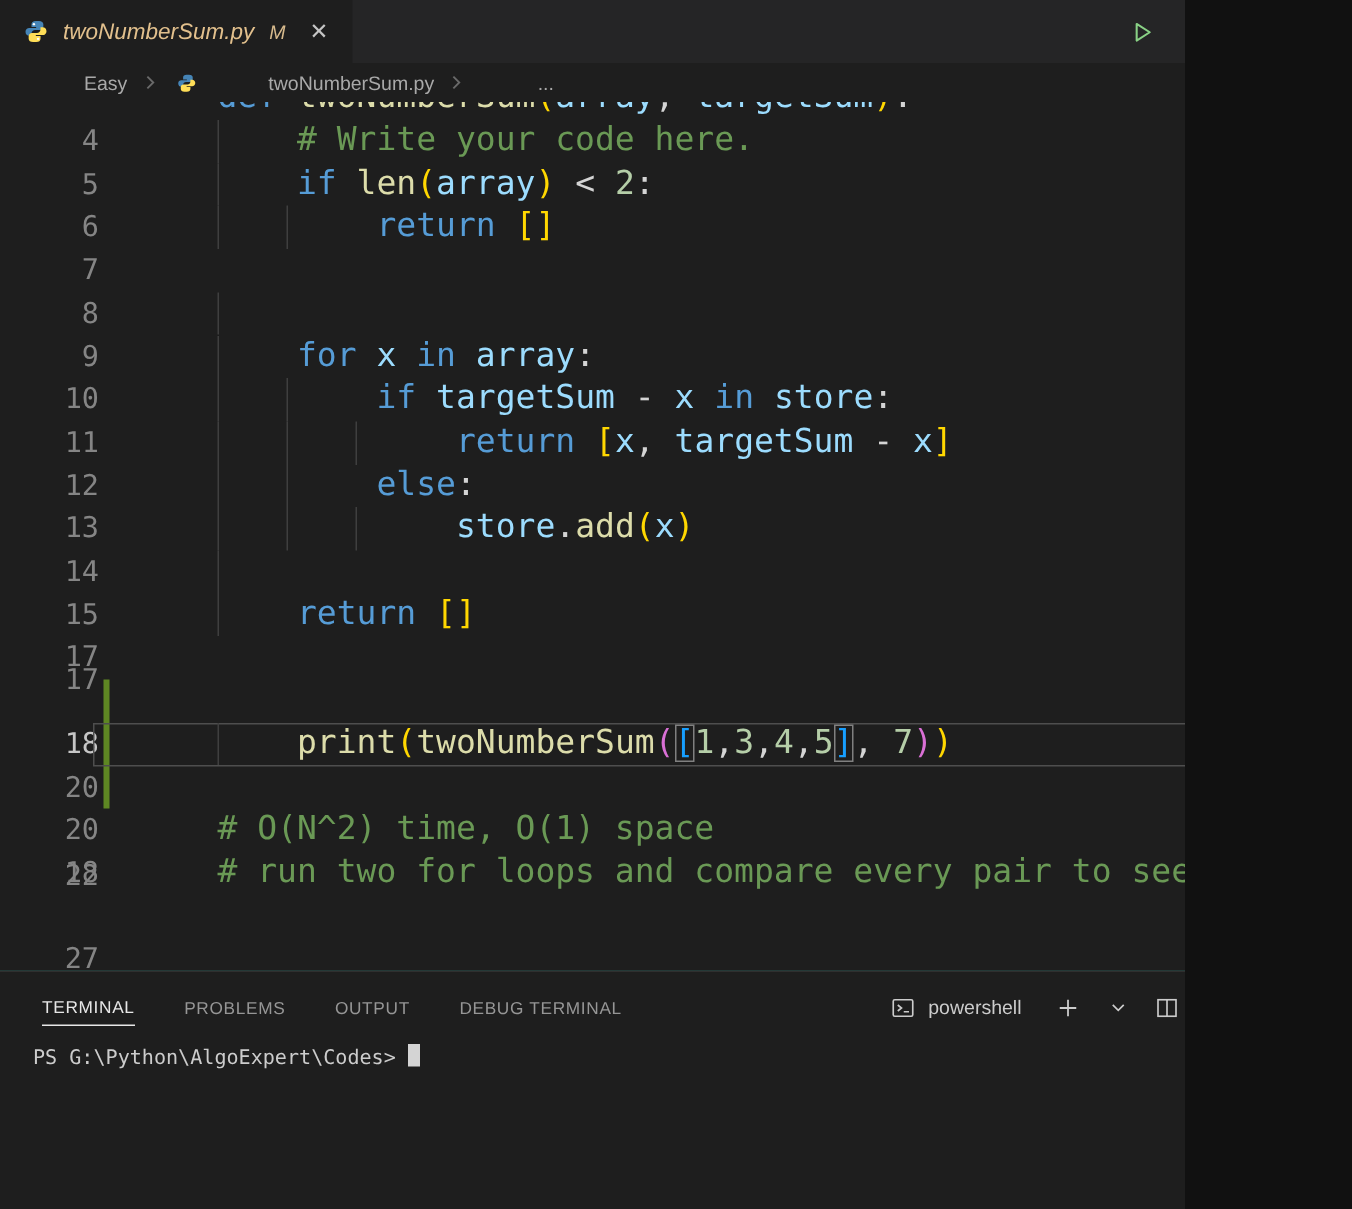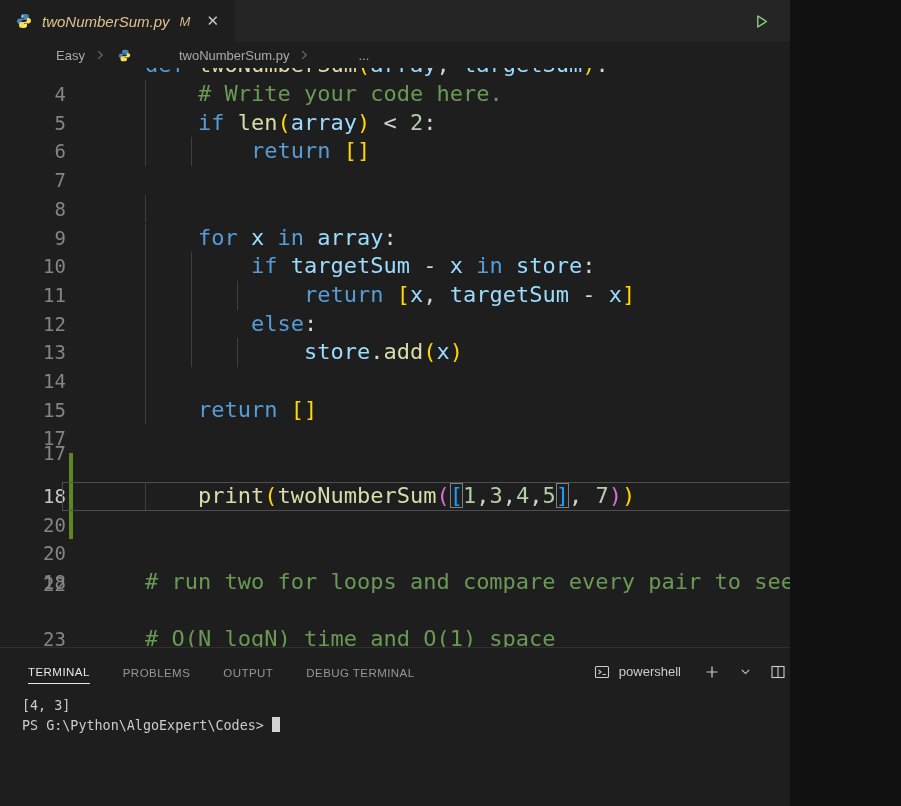--- a/index.html
+++ b/index.html
@@ -158,43 +158,43 @@
         <div class="ln" style="top: 270.3px;">13</div>
         <div class="ln" style="top: 299px;">14</div>
         <div class="ln" style="top: 327.7px;">15</div>
         <div class="ln" style="top: 356.4px;">17</div>
         <div class="ln" style="top: 371px; padding-left: 28px;">17</div>
         <div class="ln active" style="top: 413.8px;">18</div>
         <div class="ln" style="top: 442.5px;">20</div>
         <div class="ln" style="top: 471.2px;">20</div>
         <div class="ln" style="top: 499.9px;">18</div>
         <div class="ln" style="top: 502px;">22</div>
-        <div class="ln" style="top: 557.3px;">23</div>
+        <div class="ln" style="top: 557.3px;">27</div>
         <div class="change-bar" style="top: 385.1px; height: 86.1px;"></div>
       </div>
     <div class="code-viewport">
         <div class="current-line-box" style="top: 413.8px;"></div>
         <div class="code-row" style="top: -16.7px;"><span class="code-text" style="left: 97px;"><span class="tok-kw">def</span><span class="tok-pln"> </span><span class="tok-fn">twoNumberSum</span><span class="tok-p1">(</span><span class="tok-var">array</span><span class="tok-pun">,</span><span class="tok-pln"> </span><span class="tok-var">targetSum</span><span class="tok-p1">)</span><span class="tok-pun">:</span></span></div>
         <div class="code-row" style="top: 12px;"><span class="indent-guide" style="left: 97px;"></span><span class="code-text" style="left: 97px;"><span class="tok-pln">    </span><span class="tok-cmt"># Write your code here.</span></span></div>
         <div class="code-row" style="top: 40.7px;"><span class="indent-guide" style="left: 97px;"></span><span class="code-text" style="left: 97px;"><span class="tok-pln">    </span><span class="tok-kw">if</span><span class="tok-pln"> </span><span class="tok-fn">len</span><span class="tok-p1">(</span><span class="tok-var">array</span><span class="tok-p1">)</span><span class="tok-pln"> </span><span class="tok-pun">&lt;</span><span class="tok-pln"> </span><span class="tok-num">2</span><span class="tok-pun">:</span></span></div>
         <div class="code-row" style="top: 69.4px;"><span class="indent-guide" style="left: 97px;"></span><span class="indent-guide" style="left: 142.76px;"></span><span class="code-text" style="left: 97px;"><span class="tok-pln">        </span><span class="tok-kw">return</span><span class="tok-pln"> </span><span class="tok-p1">[]</span></span></div>
         <div class="code-row" style="top: 126.8px;"><span class="indent-guide" style="left: 97px;"></span><span class="code-text" style="left: 97px;"></span></div>
         <div class="code-row" style="top: 155.5px;"><span class="indent-guide" style="left: 97px;"></span><span class="code-text" style="left: 97px;"><span class="tok-pln">    </span><span class="tok-kw">for</span><span class="tok-pln"> </span><span class="tok-var">x</span><span class="tok-pln"> </span><span class="tok-kw">in</span><span class="tok-pln"> </span><span class="tok-var">array</span><span class="tok-pun">:</span></span></div>
         <div class="code-row" style="top: 184.2px;"><span class="indent-guide" style="left: 97px;"></span><span class="indent-guide" style="left: 142.76px;"></span><span class="code-text" style="left: 97px;"><span class="tok-pln">        </span><span class="tok-kw">if</span><span class="tok-pln"> </span><span class="tok-var">targetSum</span><span class="tok-pln"> </span><span class="tok-pun">-</span><span class="tok-pln"> </span><span class="tok-var">x</span><span class="tok-pln"> </span><span class="tok-kw">in</span><span class="tok-pln"> </span><span class="tok-var">store</span><span class="tok-pun">:</span></span></div>
         <div class="code-row" style="top: 212.9px;"><span class="indent-guide" style="left: 97px;"></span><span class="indent-guide" style="left: 142.76px;"></span><span class="indent-guide" style="left: 188.52px;"></span><span class="code-text" style="left: 97px;"><span class="tok-pln">            </span><span class="tok-kw">return</span><span class="tok-pln"> </span><span class="tok-p1">[</span><span class="tok-var">x</span><span class="tok-pun">,</span><span class="tok-pln"> </span><span class="tok-var">targetSum</span><span class="tok-pln"> </span><span class="tok-pun">-</span><span class="tok-pln"> </span><span class="tok-var">x</span><span class="tok-p1">]</span></span></div>
         <div class="code-row" style="top: 241.6px;"><span class="indent-guide" style="left: 97px;"></span><span class="indent-guide" style="left: 142.76px;"></span><span class="code-text" style="left: 97px;"><span class="tok-pln">        </span><span class="tok-kw">else</span><span class="tok-pun">:</span></span></div>
         <div class="code-row" style="top: 270.3px;"><span class="indent-guide" style="left: 97px;"></span><span class="indent-guide" style="left: 142.76px;"></span><span class="indent-guide" style="left: 188.52px;"></span><span class="code-text" style="left: 97px;"><span class="tok-pln">            </span><span class="tok-var">store</span><span class="tok-pun">.</span><span class="tok-fn">add</span><span class="tok-p1">(</span><span class="tok-var">x</span><span class="tok-p1">)</span></span></div>
         <div class="code-row" style="top: 299px;"><span class="indent-guide" style="left: 97px;"></span><span class="code-text" style="left: 97px;"></span></div>
         <div class="code-row" style="top: 327.7px;"><span class="indent-guide" style="left: 97px;"></span><span class="code-text" style="left: 97px;"><span class="tok-pln">    </span><span class="tok-kw">return</span><span class="tok-pln"> </span><span class="tok-p1">[]</span></span></div>
         <div class="code-row" style="top: 356.4px;"><span class="code-text" style="left: 97px;"></span></div>
         <div class="code-row" style="top: 413.8px;"><span class="indent-guide" style="left: 97px;"></span><span class="code-text" style="left: 97px;"><span class="tok-pln">    </span><span class="tok-fn">print</span><span class="tok-p1">(</span><span class="tok-fn">twoNumberSum</span><span class="tok-p2">(</span><span class="tok-brk">[</span><span class="tok-num">1</span><span class="tok-pun">,</span><span class="tok-num">3</span><span class="tok-pun">,</span><span class="tok-num">4</span><span class="tok-pun">,</span><span class="tok-num">5</span><span class="tok-brk">]</span><span class="tok-pun">,</span><span class="tok-pln"> </span><span class="tok-num">7</span><span class="tok-p2">)</span><span class="tok-p1">)</span></span></div>
         <div class="code-row" style="top: 442.5px;"><span class="code-text" style="left: 97px;"></span></div>
+        <div class="code-row" style="top: 471.2px;"><span class="code-text" style="left: 97px;"><span class="tok-cmt"># O(N^2) time, O(1) space</span></span></div>
         <div class="code-row" style="top: 499.9px;"><span class="code-text" style="left: 97px;"><span class="tok-cmt"># run two for loops and compare every pair to see if it matches</span></span></div>
         <div class="code-row" style="top: 528.6px;"><span class="code-text" style="left: 97px;"></span></div>
-        <div class="code-row" style="top: 557.3px;"><span class="code-text" style="left: 97px;"><span class="tok-cmt"># O(N logN) time and O(1) space</span></span></div>
       </div>
     <div class="minimap">
         <div class="mini-bar" style="top: 6.4px; left: 6px; width: 35px; background: rgb(86, 156, 214);"></div>
         <div class="mini-bar" style="top: 8.6px; left: 10px; width: 23px; background: rgb(106, 153, 85);"></div>
         <div class="mini-bar" style="top: 10.8px; left: 10px; width: 18px; background: rgb(86, 156, 214);"></div>
         <div class="mini-bar" style="top: 13px; left: 14px; width: 9px; background: rgb(86, 156, 214);"></div>
         <div class="mini-bar" style="top: 15.2px; left: 10px; width: 13px; background: rgb(156, 220, 254);"></div>
         <div class="mini-bar" style="top: 19.6px; left: 10px; width: 15px; background: rgb(86, 156, 214);"></div>
         <div class="mini-bar" style="top: 21.8px; left: 14px; width: 26px; background: rgb(86, 156, 214);"></div>
         <div class="mini-bar" style="top: 24px; left: 18px; width: 25px; background: rgb(86, 156, 214);"></div>
@@ -260,18 +260,17 @@
             </svg>
         </span>
         <span class="icon-btn">
           <svg width="14" height="14" viewBox="0 0 16 16" stroke="#cccccc" stroke-width="1.2">
               <path d="M3.5 3.5l9 9M12.5 3.5l-9 9"></path>
             </svg>
         </span>
       </div>
     </div>
     <div class="terminal-content">
-        <div class="term-line"><span class="tok-tdef">[4, 3]</span></div>
         <div class="term-line"><span class="tok-tdef">PS G:\Python\AlgoExpert\Codes&gt; </span><span class="term-cursor"></span></div>
       </div>
   </div>
 
 </div>
 
 </body></html>

